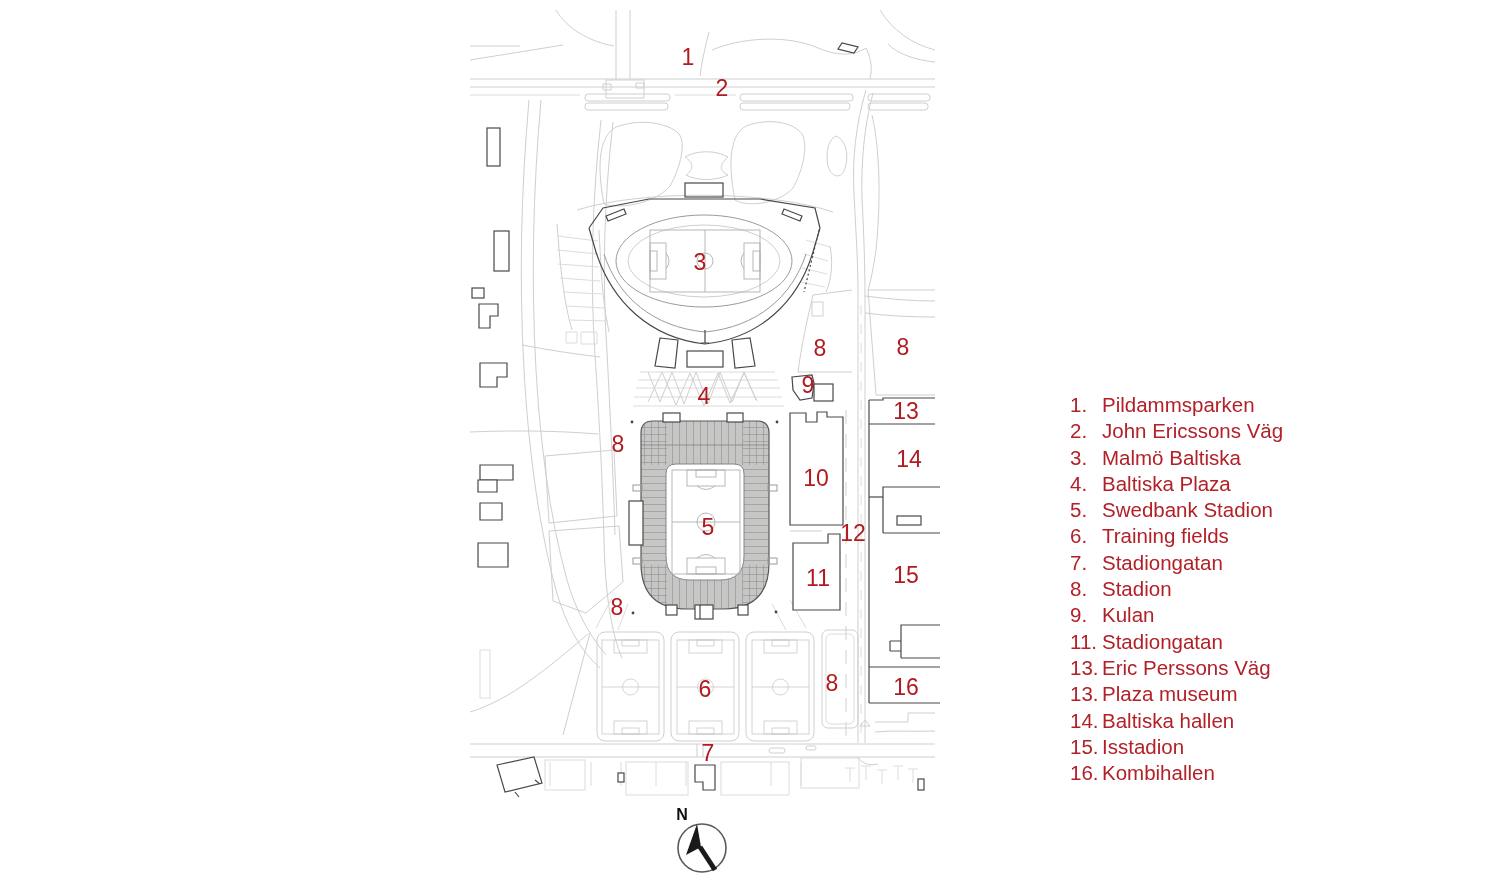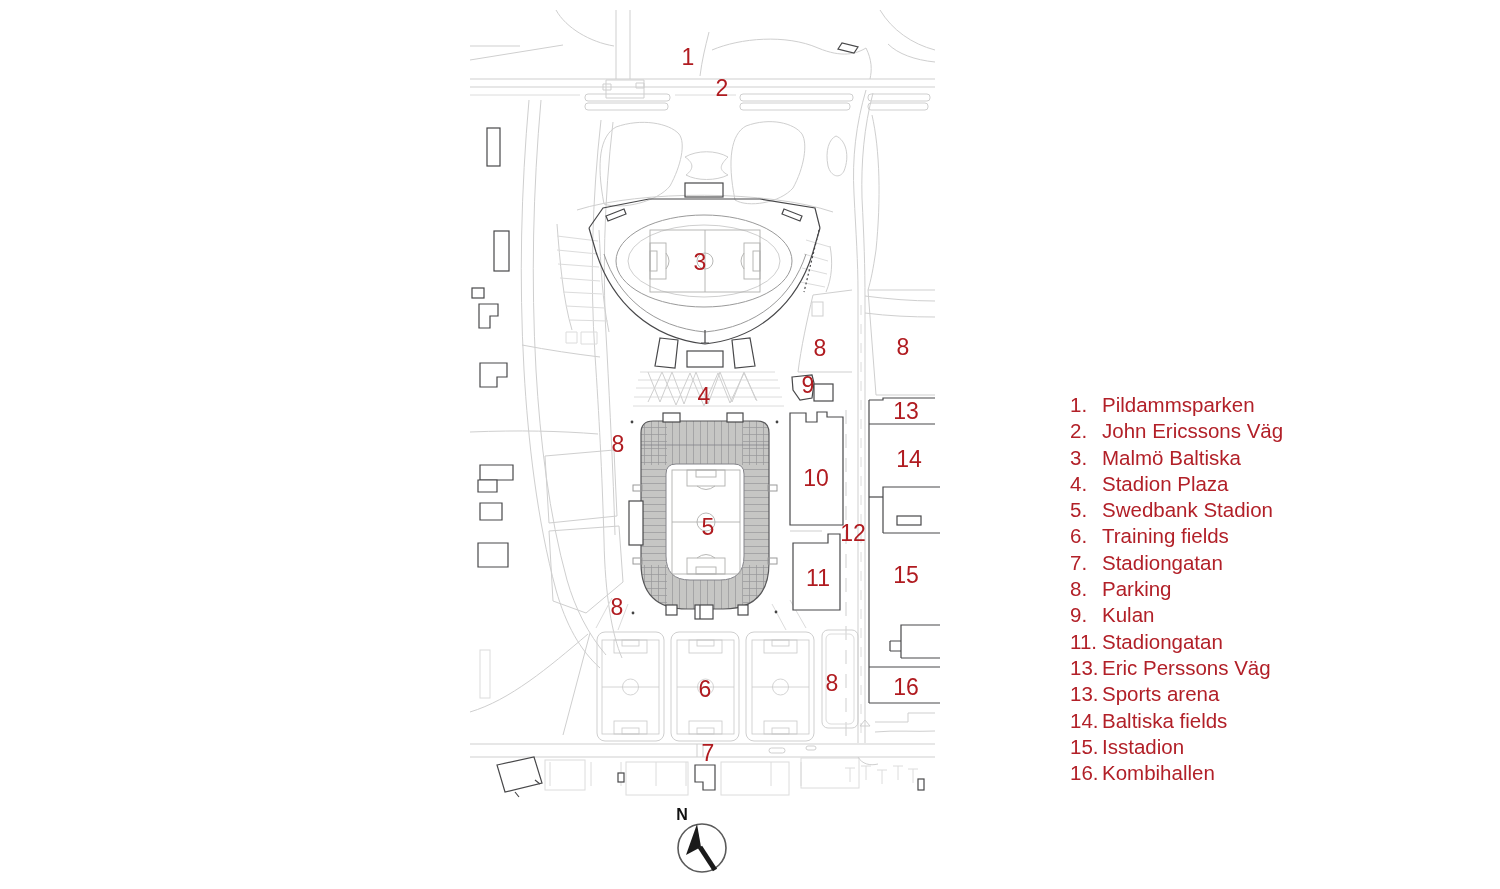--- a/index.html
+++ b/index.html
@@ -321,57 +321,57 @@
       <li>
         <span class="lnum">2.</span>
         <span class="ltext">John Ericssons Väg</span>
       </li>
       <li>
         <span class="lnum">3.</span>
         <span class="ltext">Malmö Baltiska</span>
       </li>
       <li>
         <span class="lnum">4.</span>
-        <span class="ltext">Stadion Plaza</span>
+        <span class="ltext">Baltiska Plaza</span>
       </li>
       <li>
         <span class="lnum">5.</span>
         <span class="ltext">Swedbank Stadion</span>
       </li>
       <li>
         <span class="lnum">6.</span>
         <span class="ltext">Training fields</span>
       </li>
       <li>
         <span class="lnum">7.</span>
         <span class="ltext">Stadiongatan</span>
       </li>
       <li>
         <span class="lnum">8.</span>
-        <span class="ltext">Parking</span>
+        <span class="ltext">Stadion</span>
       </li>
       <li>
         <span class="lnum">9.</span>
         <span class="ltext">Kulan</span>
       </li>
       <li>
         <span class="lnum">11.</span>
         <span class="ltext">Stadiongatan</span>
       </li>
       <li>
         <span class="lnum">13.</span>
         <span class="ltext">Eric Perssons Väg</span>
       </li>
       <li>
         <span class="lnum">13.</span>
-        <span class="ltext">Sports arena</span>
+        <span class="ltext">Plaza museum</span>
       </li>
       <li>
         <span class="lnum">14.</span>
-        <span class="ltext">Baltiska fields</span>
+        <span class="ltext">Baltiska hallen</span>
       </li>
       <li>
         <span class="lnum">15.</span>
         <span class="ltext">Isstadion</span>
       </li>
       <li>
         <span class="lnum">16.</span>
         <span class="ltext">Kombihallen</span>
       </li>
     </ol>

